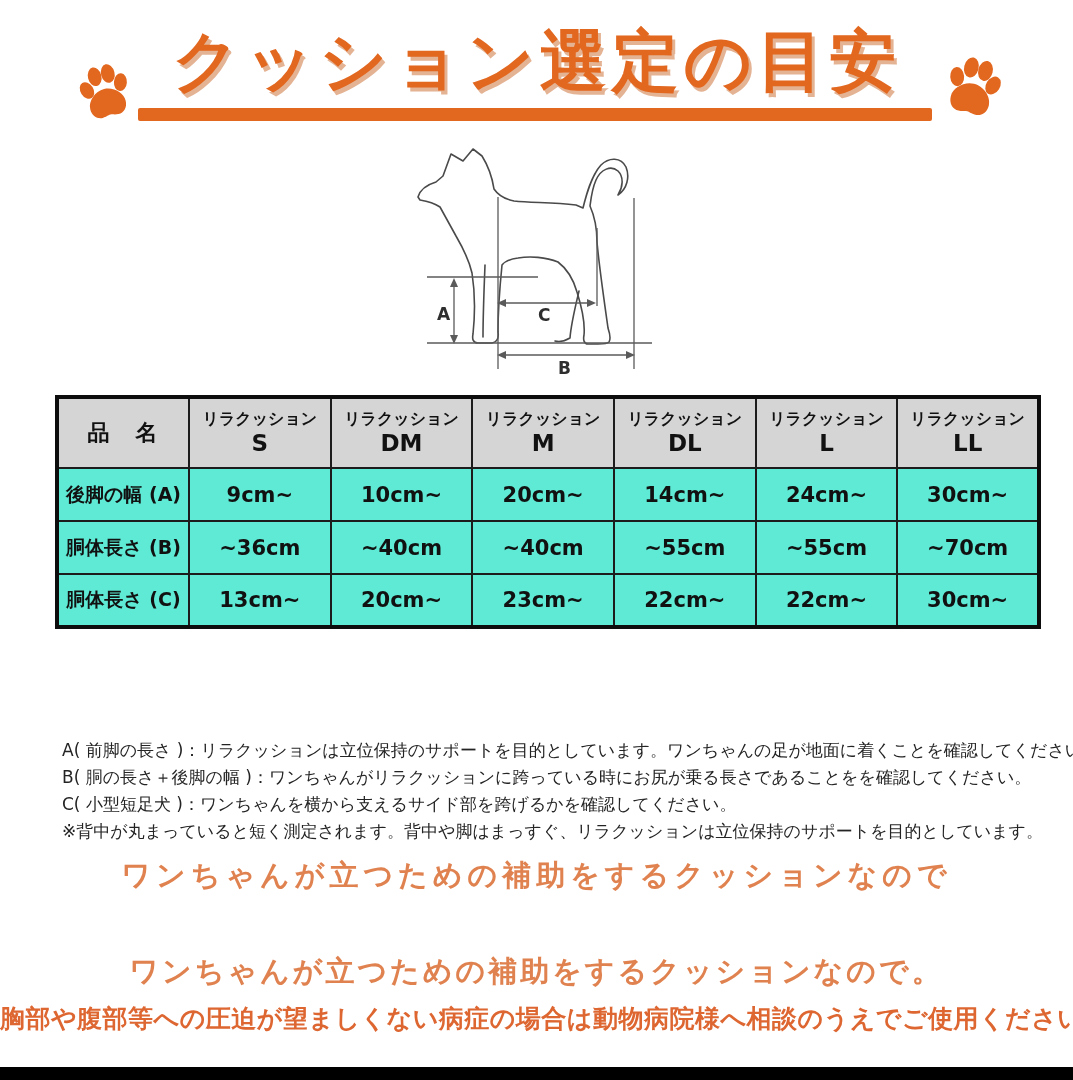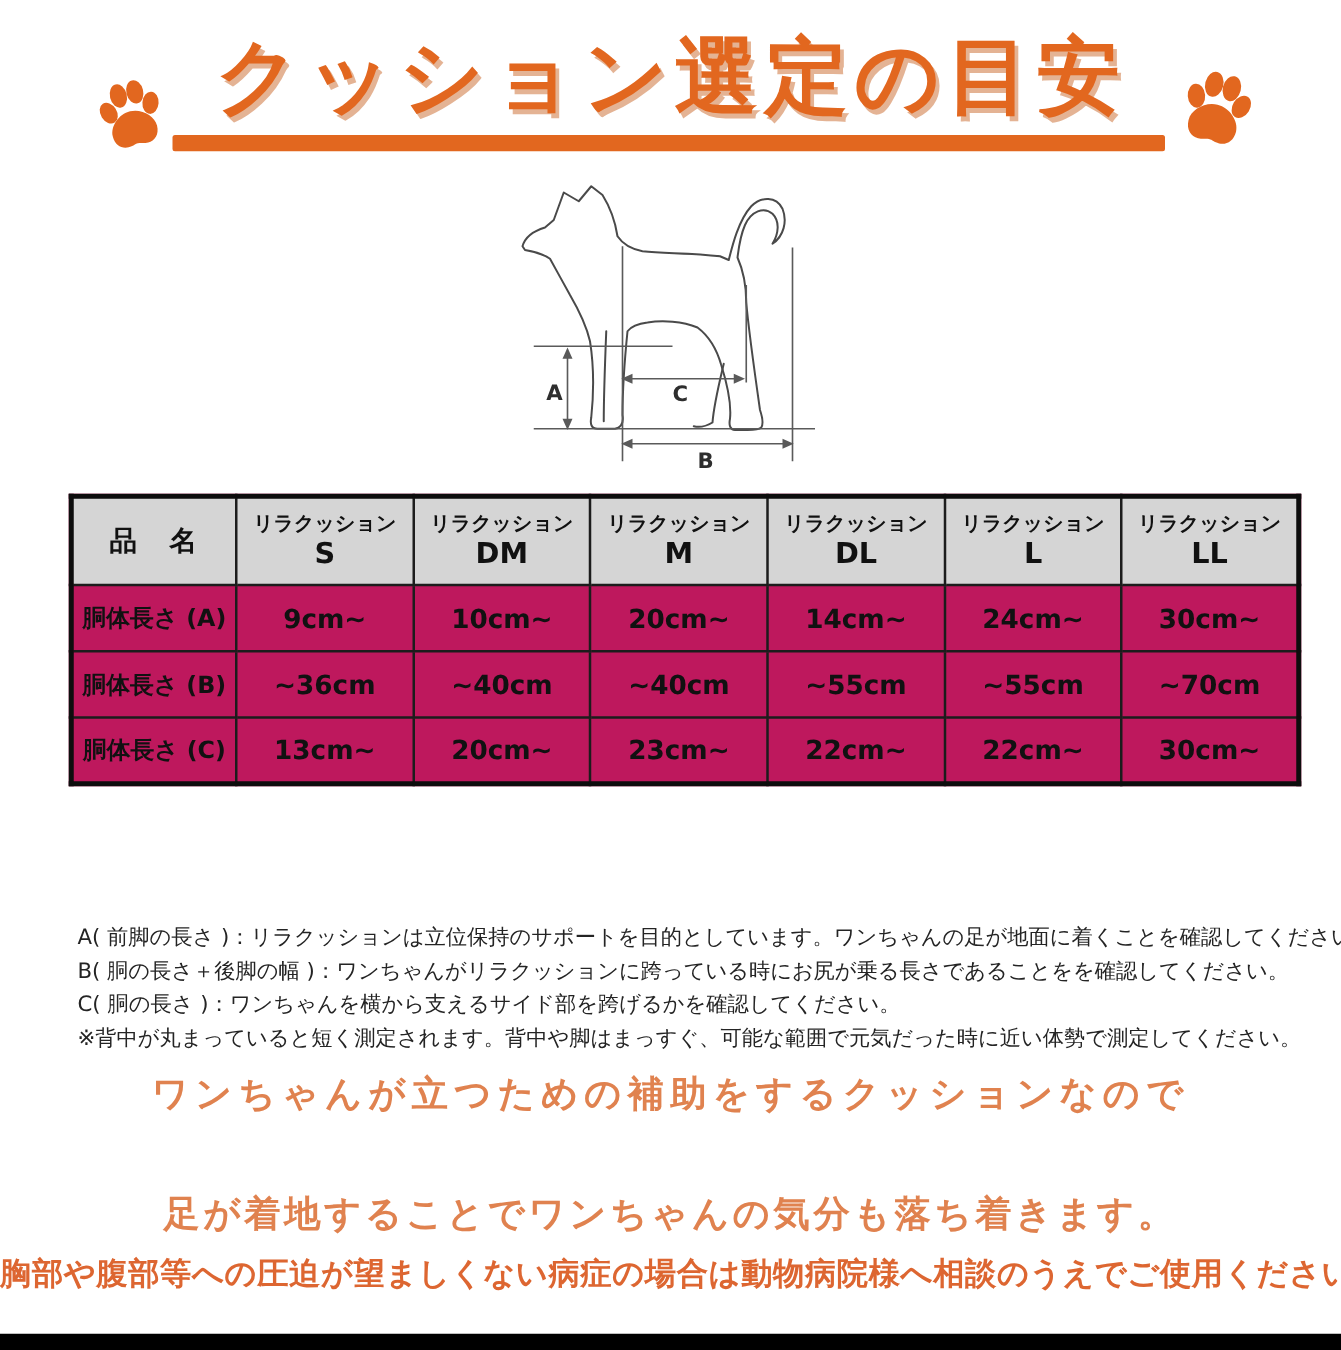--- a/index.html
+++ b/index.html
@@ -28,21 +28,21 @@
   .paw-right{left:944px;top:55px;width:58px;height:66px;transform:rotate(14deg);}
 
   
   .dog-diagram{position:absolute;left:380px;top:140px;width:330px;height:250px;}
 
   
   table.size-table{
     position:absolute;left:55px;top:395px;width:986px;
     border-collapse:collapse;table-layout:fixed;
     border:4px solid #0d0d0d;
-    background:#be185d;
+    background:#5eead4;
   }
   table.size-table col.c-label{width:132px;}
   table.size-table td,table.size-table th{
     border:2px solid #1c1c1c;text-align:center;vertical-align:middle;
     padding:0;color:#111;
   }
   tr.head-row th{background:#d5d5d5;height:68px;font-weight:700;}
   tr.head-row .brand{font-size:16px;font-weight:700;line-height:1.35;}
   tr.head-row .size{font-size:23px;font-weight:800;line-height:1.2;}
   th.product-name{font-size:22px;font-weight:800;letter-spacing:2px;}
@@ -194,21 +194,21 @@
           <div class="brand">リラクッション</div>
           <div class="size">L</div>
         </th>
         <th>
           <div class="brand">リラクッション</div>
           <div class="size">LL</div>
         </th>
       </tr>
 
       <tr class="data-row">
-        <td class="row-label">胴体長さ (A)</td>
+        <td class="row-label">後脚の幅 (A)</td>
         <td class="value">9cm~</td>
         <td class="value">10cm~</td>
         <td class="value">20cm~</td>
         <td class="value">14cm~</td>
         <td class="value">24cm~</td>
         <td class="value">30cm~</td>
       </tr>
       <tr class="data-row">
         <td class="row-label">胴体長さ (B)</td>
         <td class="value">~36cm</td>
@@ -226,22 +226,22 @@
         <td class="value">22cm~</td>
         <td class="value">22cm~</td>
         <td class="value">30cm~</td>
       </tr>
     </tbody>
   </table>
 
   <div class="notes">
     <div class="note-line">A( 前脚の長さ )：リラクッションは立位保持のサポートを目的としています。ワンちゃんの足が地面に着くことを確認してください。</div>
     <div class="note-line">B( 胴の長さ＋後脚の幅 )：ワンちゃんがリラクッションに跨っている時にお尻が乗る長さであることをを確認してください。</div>
-    <div class="note-line">C( 胴の長さ )：ワンちゃんを横から支えるサイド部を跨げるかを確認してください。</div>
-    <div class="note-line">※背中が丸まっていると短く測定されます。背中や脚はまっすぐ、可能な範囲で元気だった時に近い体勢で測定してください。</div>
+    <div class="note-line">C( 小型短足犬 )：ワンちゃんを横から支えるサイド部を跨げるかを確認してください。</div>
+    <div class="note-line">※背中が丸まっていると短く測定されます。背中や脚はまっすぐ、リラクッションは立位保持のサポートを目的としています。</div>
   </div>
 
   <div class="msg msg-1">ワンちゃんが立つための補助をするクッションなので</div>
-  <div class="msg msg-3">足が着地することでワンちゃんの気分も落ち着きます。</div>
+  <div class="msg msg-3">ワンちゃんが立つための補助をするクッションなので。</div>
   <div class="msg msg-4">胸部や腹部等への圧迫が望ましくない病症の場合は動物病院様へ相談のうえでご使用ください。</div>
 
   <div class="bottom-bar"></div>
 </div>
 
 </body></html>

